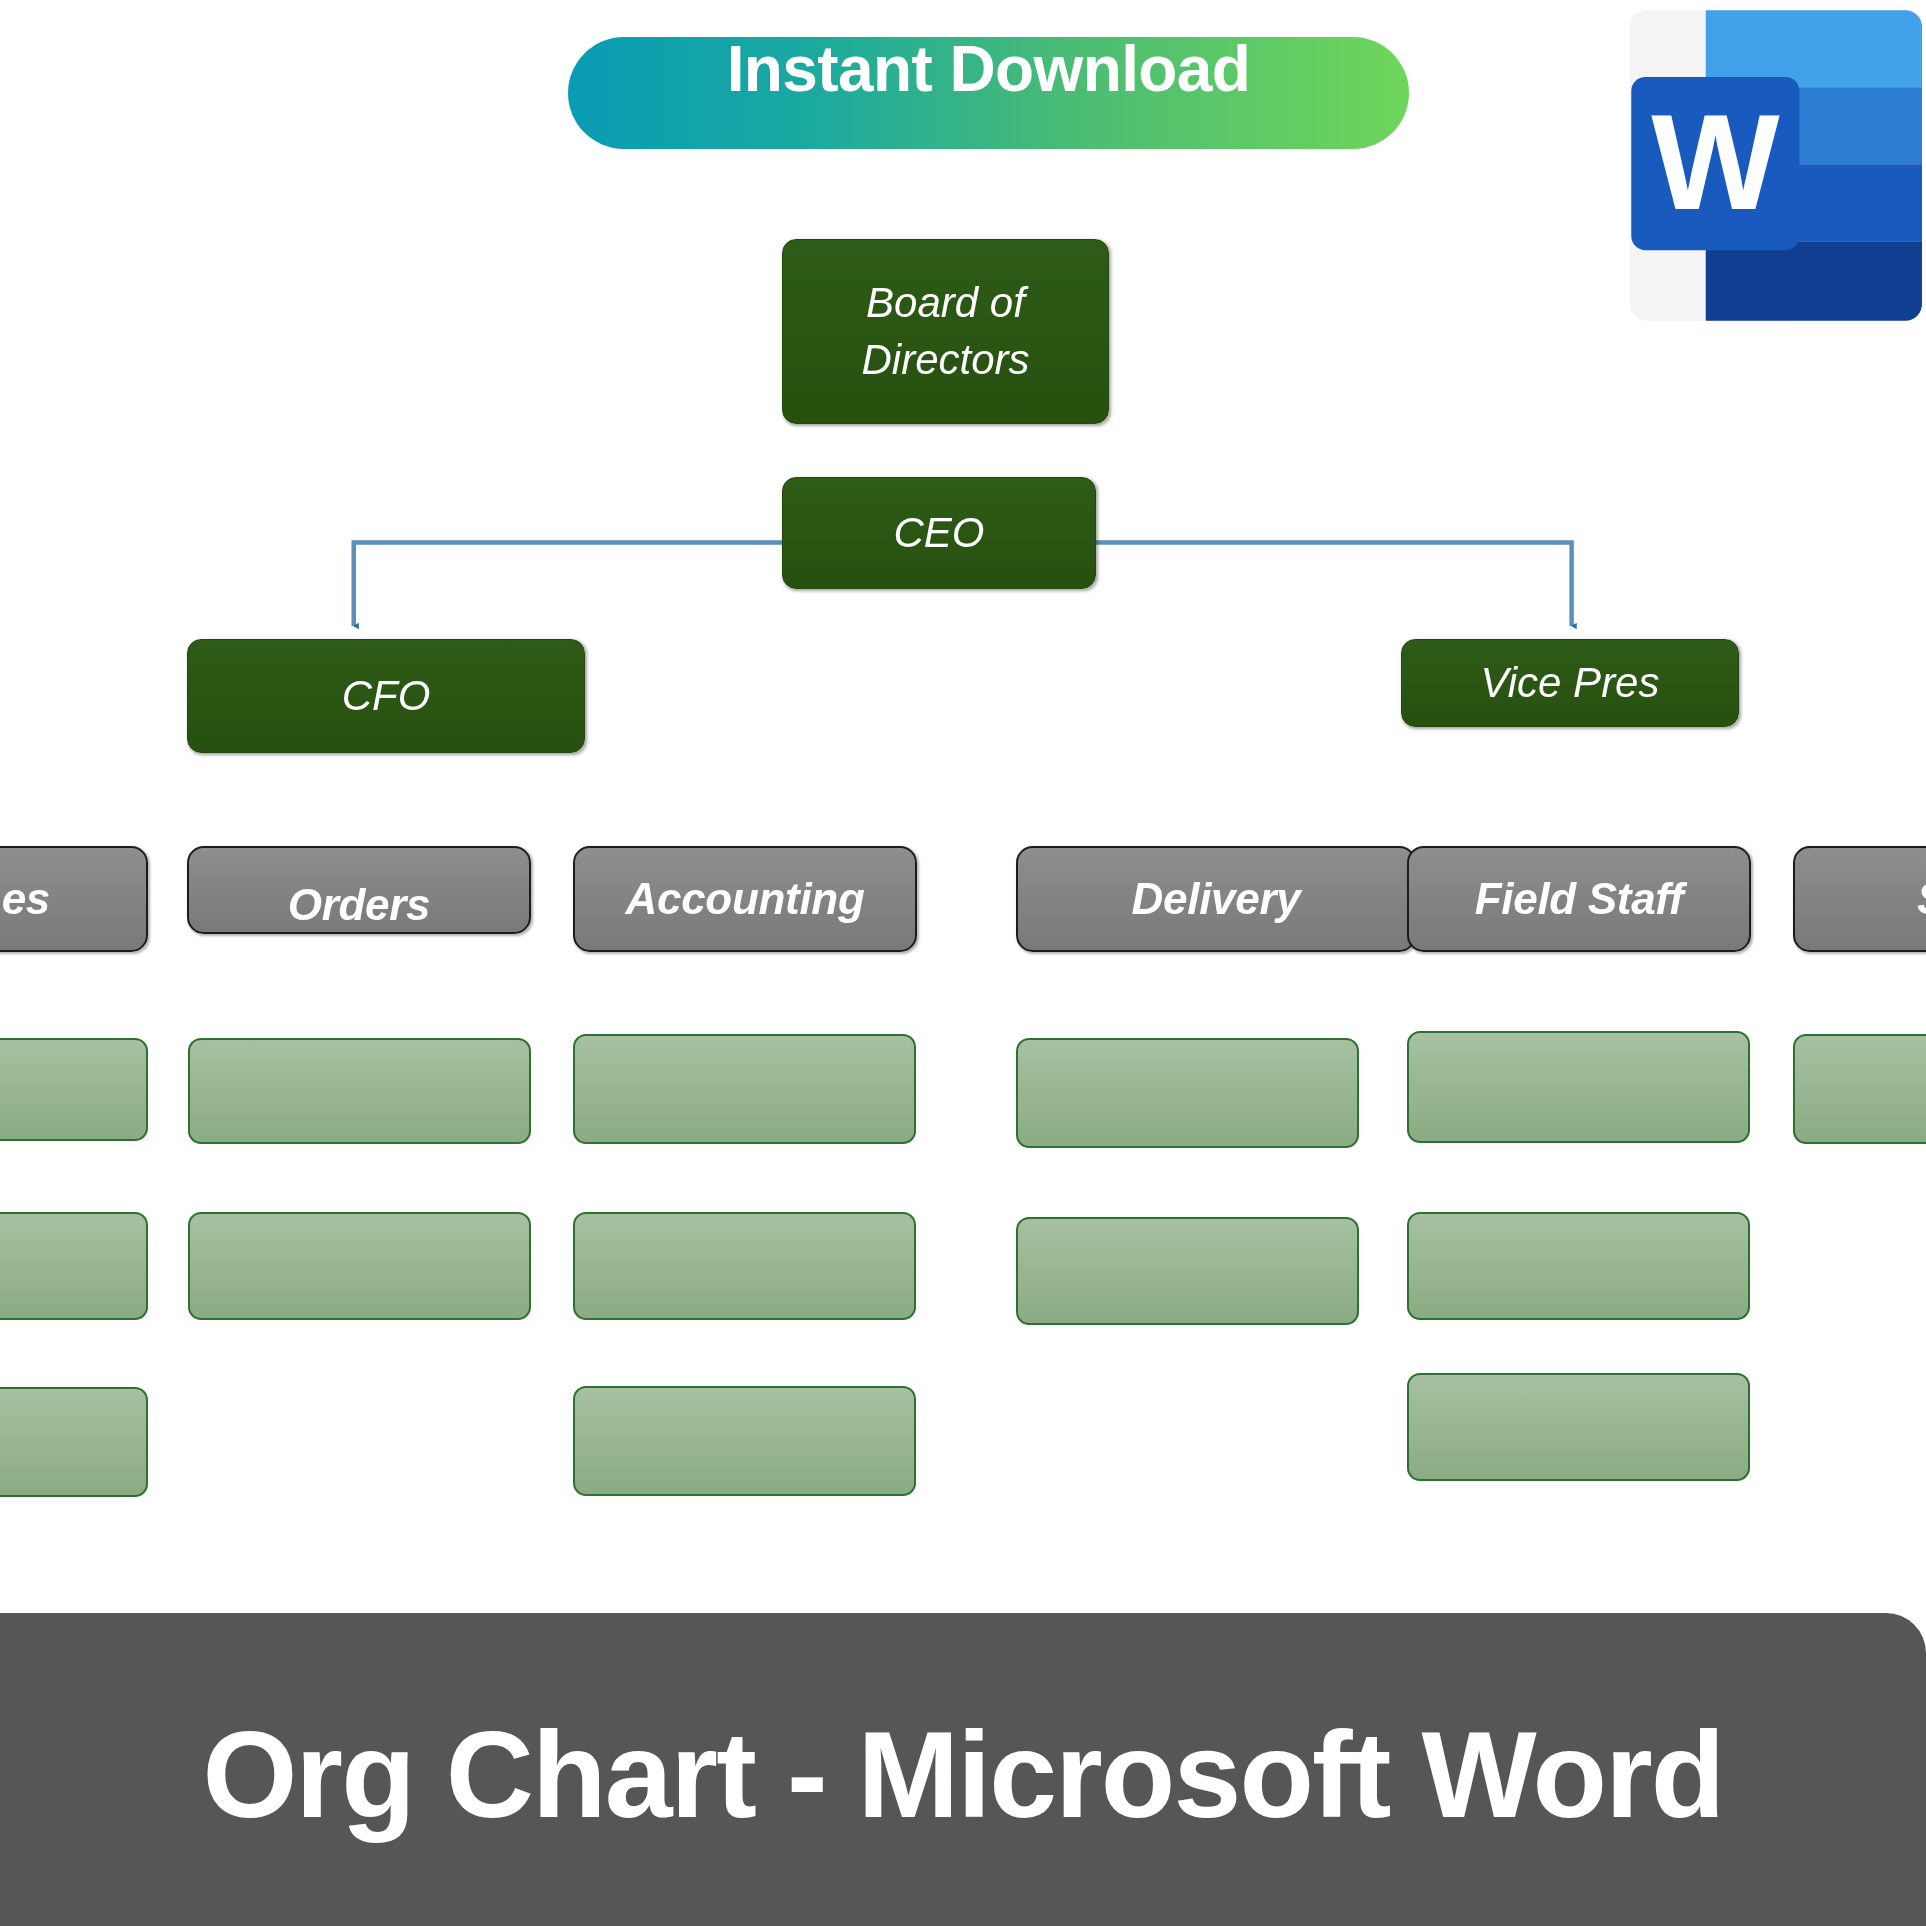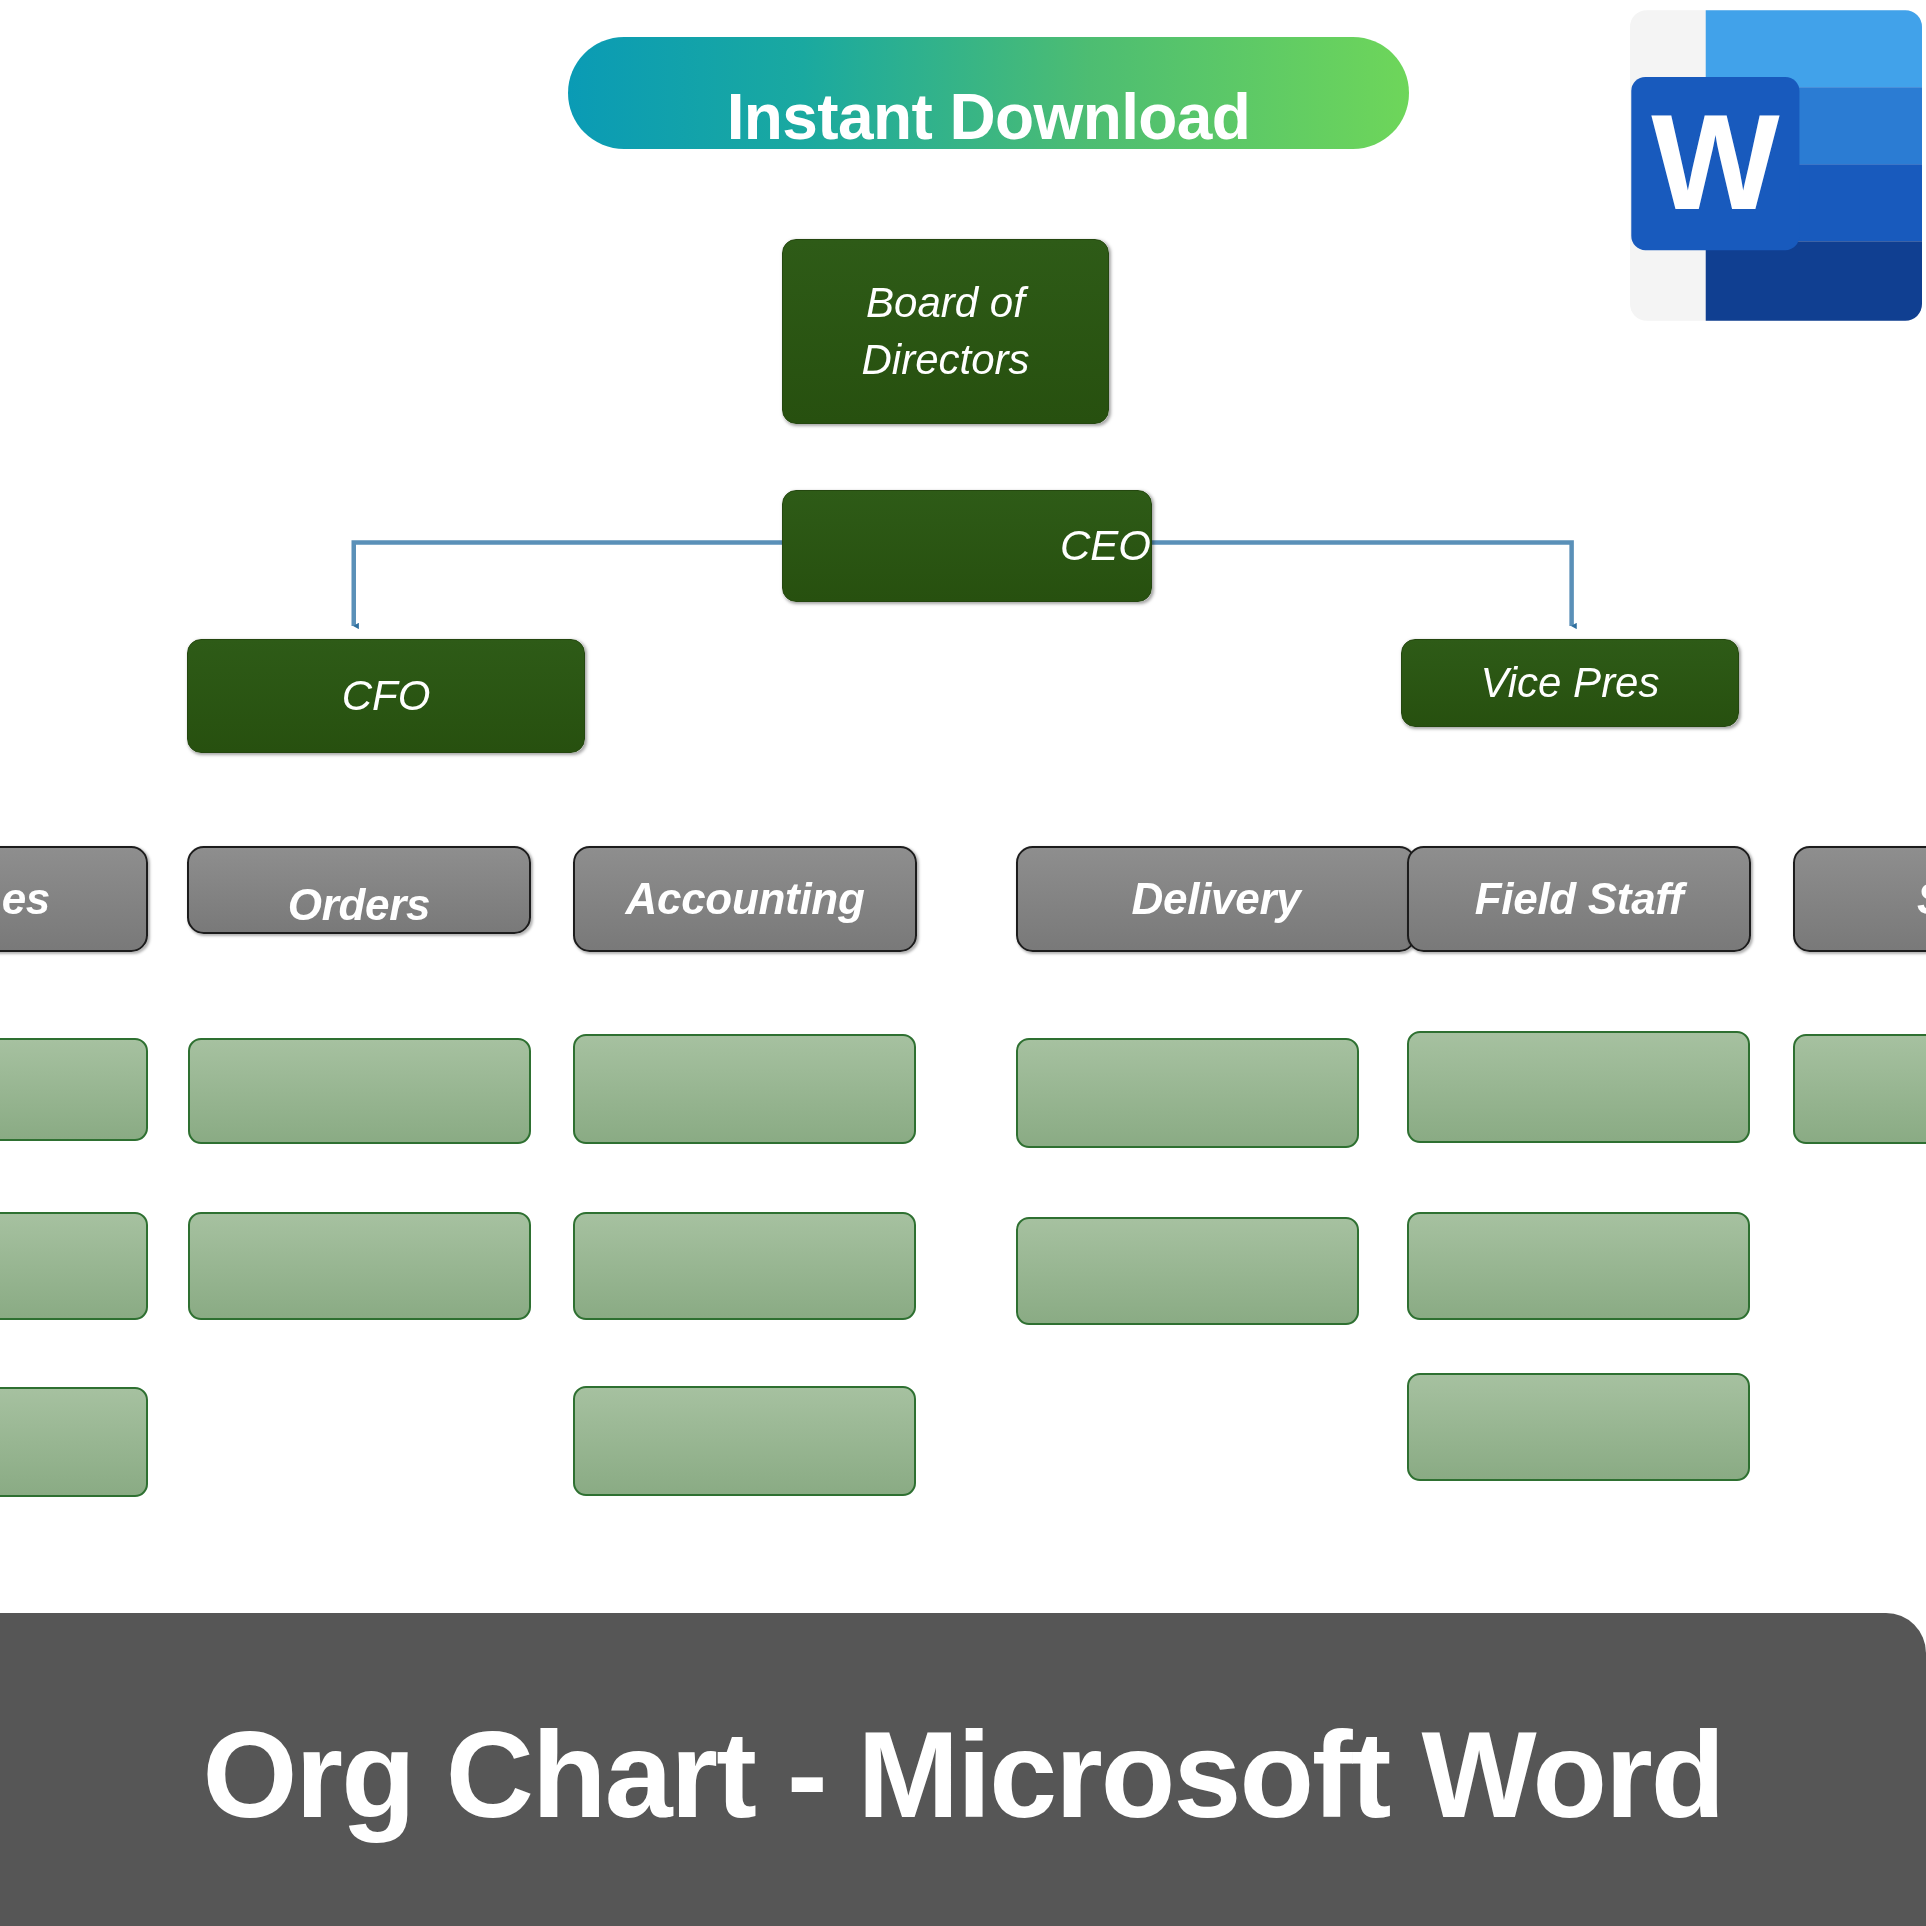--- a/index.html
+++ b/index.html
@@ -21,21 +21,21 @@
   
   #download-badge {
     position: absolute;
     left: 568px;
     top: 37px;
     width: 841px;
     height: 112px;
     border-radius: 58px;
     background: linear-gradient(90deg, #0a9bb5 0%, #1aa9a0 28%, #4dbd72 62%, #6ed65a 100%);
     display: flex;
-    align-items: flex-end;
+    align-items: flex-start;
     justify-content: center;
     box-sizing: border-box;
   }
   #download-badge-label {
     color: #ffffff;
     font-size: 64px;
     font-weight: bold;
     letter-spacing: -0.6px;
     line-height: 1;
     white-space: nowrap;
@@ -152,21 +152,21 @@
 
     <path d="M1473 845 H551 V975" fill="none" stroke="#5a90b8" stroke-width="7" marker-end="url(#arrowhead)"></path>
 
     <path d="M1473 845 H2448 V975" fill="none" stroke="#5a90b8" stroke-width="7" marker-end="url(#arrowhead)"></path>
   </svg>
 
   <div id="org-nodes">
       <div class="node node-dark" style="left: 782px; top: 239px; width: 327px; height: 185px;">
         <span style="display: block; line-height: 1.35;">Board of Directors</span>
       </div>
-      <div class="node node-dark" style="left: 782px; top: 490px; width: 370px; height: 112px; justify-content: flex-end;">
+      <div class="node node-dark" style="left: 782px; top: 477px; width: 314px; height: 112px;">
         <span>CEO</span>
       </div>
       <div class="node node-dark" style="left: 187px; top: 639px; width: 398px; height: 114px;">
         <span>CFO</span>
       </div>
       <div class="node node-dark" style="left: 1401px; top: 639px; width: 338px; height: 88px;">
         <span>Vice Pres</span>
       </div>
       <div class="node node-gray" style="left: -77px; top: 846px; width: 225px; height: 106px; justify-content: flex-end;">
         <span style="margin-right: 96px;">es</span>

